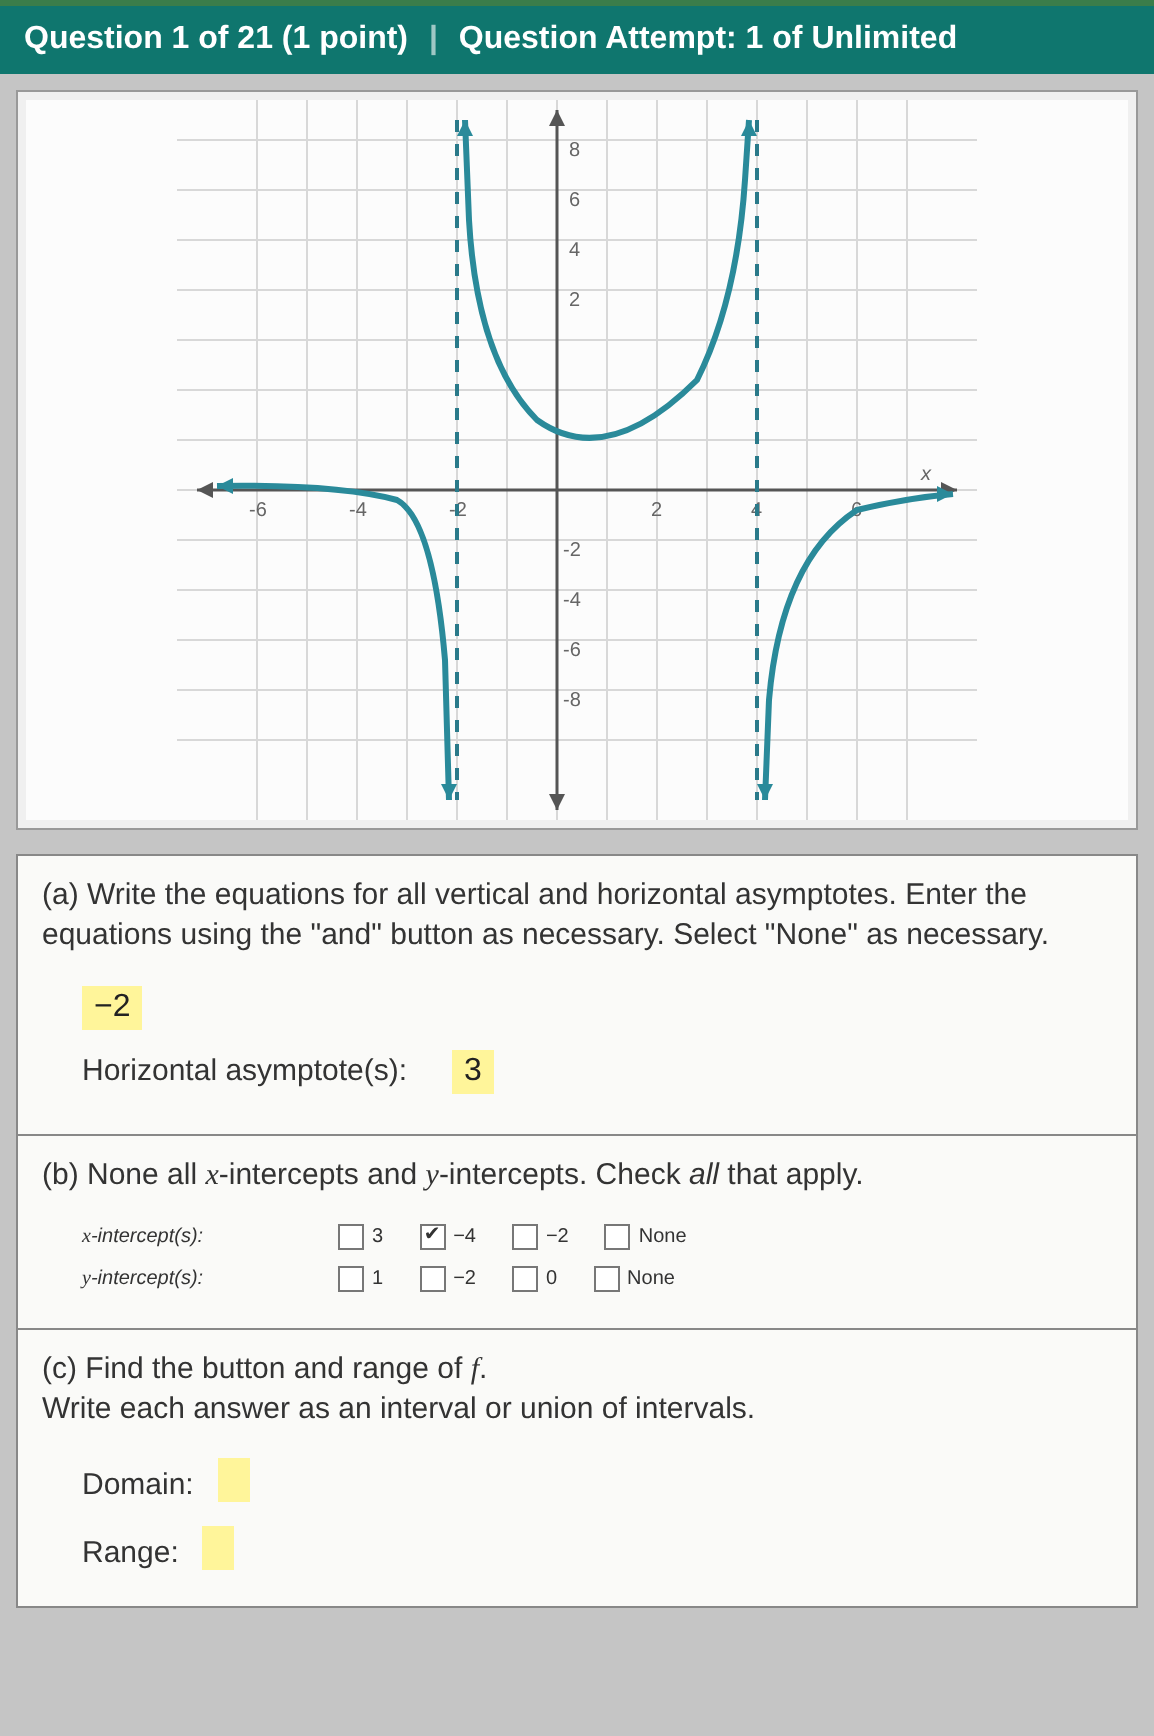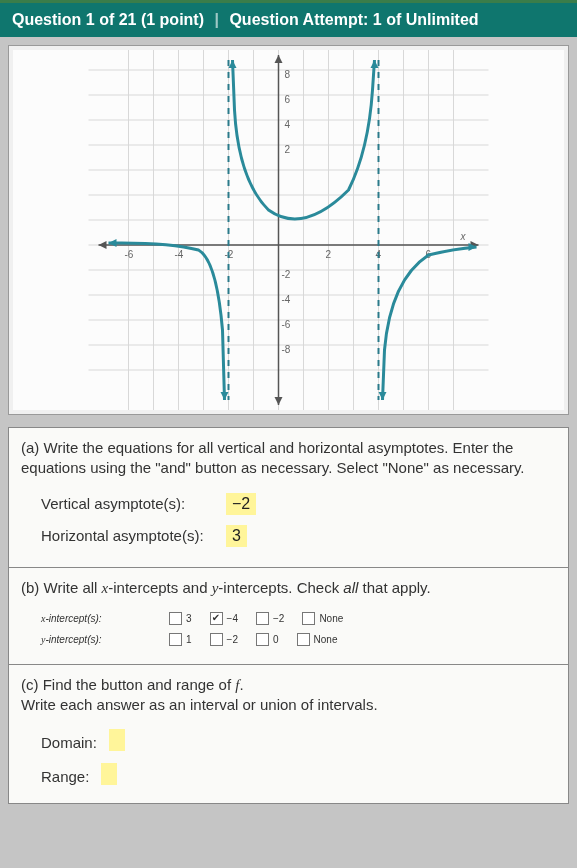--- a/index.html
+++ b/index.html
@@ -201,32 +201,31 @@
         <polygon points="294,350 290,342 298,342" fill="#2a8a9a"></polygon>
       </svg>
     </div>
   </div>
 
   <div class="question-box">
 
     <div class="part">
       <div class="prompt">(a) Write the equations for all vertical and horizontal asymptotes. Enter the equations using the "and" button as necessary. Select "None" as necessary.</div>
       <div class="sub-row">
-        <span class="sub-label">Vertical asymptote(s):</span>
         <span class="answer-box">−2</span>
       </div>
       <div class="sub-row">
         <span class="sub-label">Horizontal asymptote(s):</span>
         <span class="answer-box">3</span>
       </div>
     </div>
 
     <div class="part">
       <div class="prompt">
-        <span>(b) Write all </span><span class="italic-f">x</span><span>-intercepts and </span><span class="italic-f">y</span><span>-intercepts. Check </span><em>all</em><span> that apply.</span>
+        <span>(b) None all </span><span class="italic-f">x</span><span>-intercepts and </span><span class="italic-f">y</span><span>-intercepts. Check </span><em>all</em><span> that apply.</span>
       </div>
       <div class="checks-row">
         <span class="check-label-lead"><span class="italic-f">x</span>-intercept(s):</span>
         <span class="check-item">
             <span class="checkbox"></span>
             <span>3</span>
           </span>
         <span class="check-item">
             <span class="checkbox checked"></span>
             <span>−4</span>

